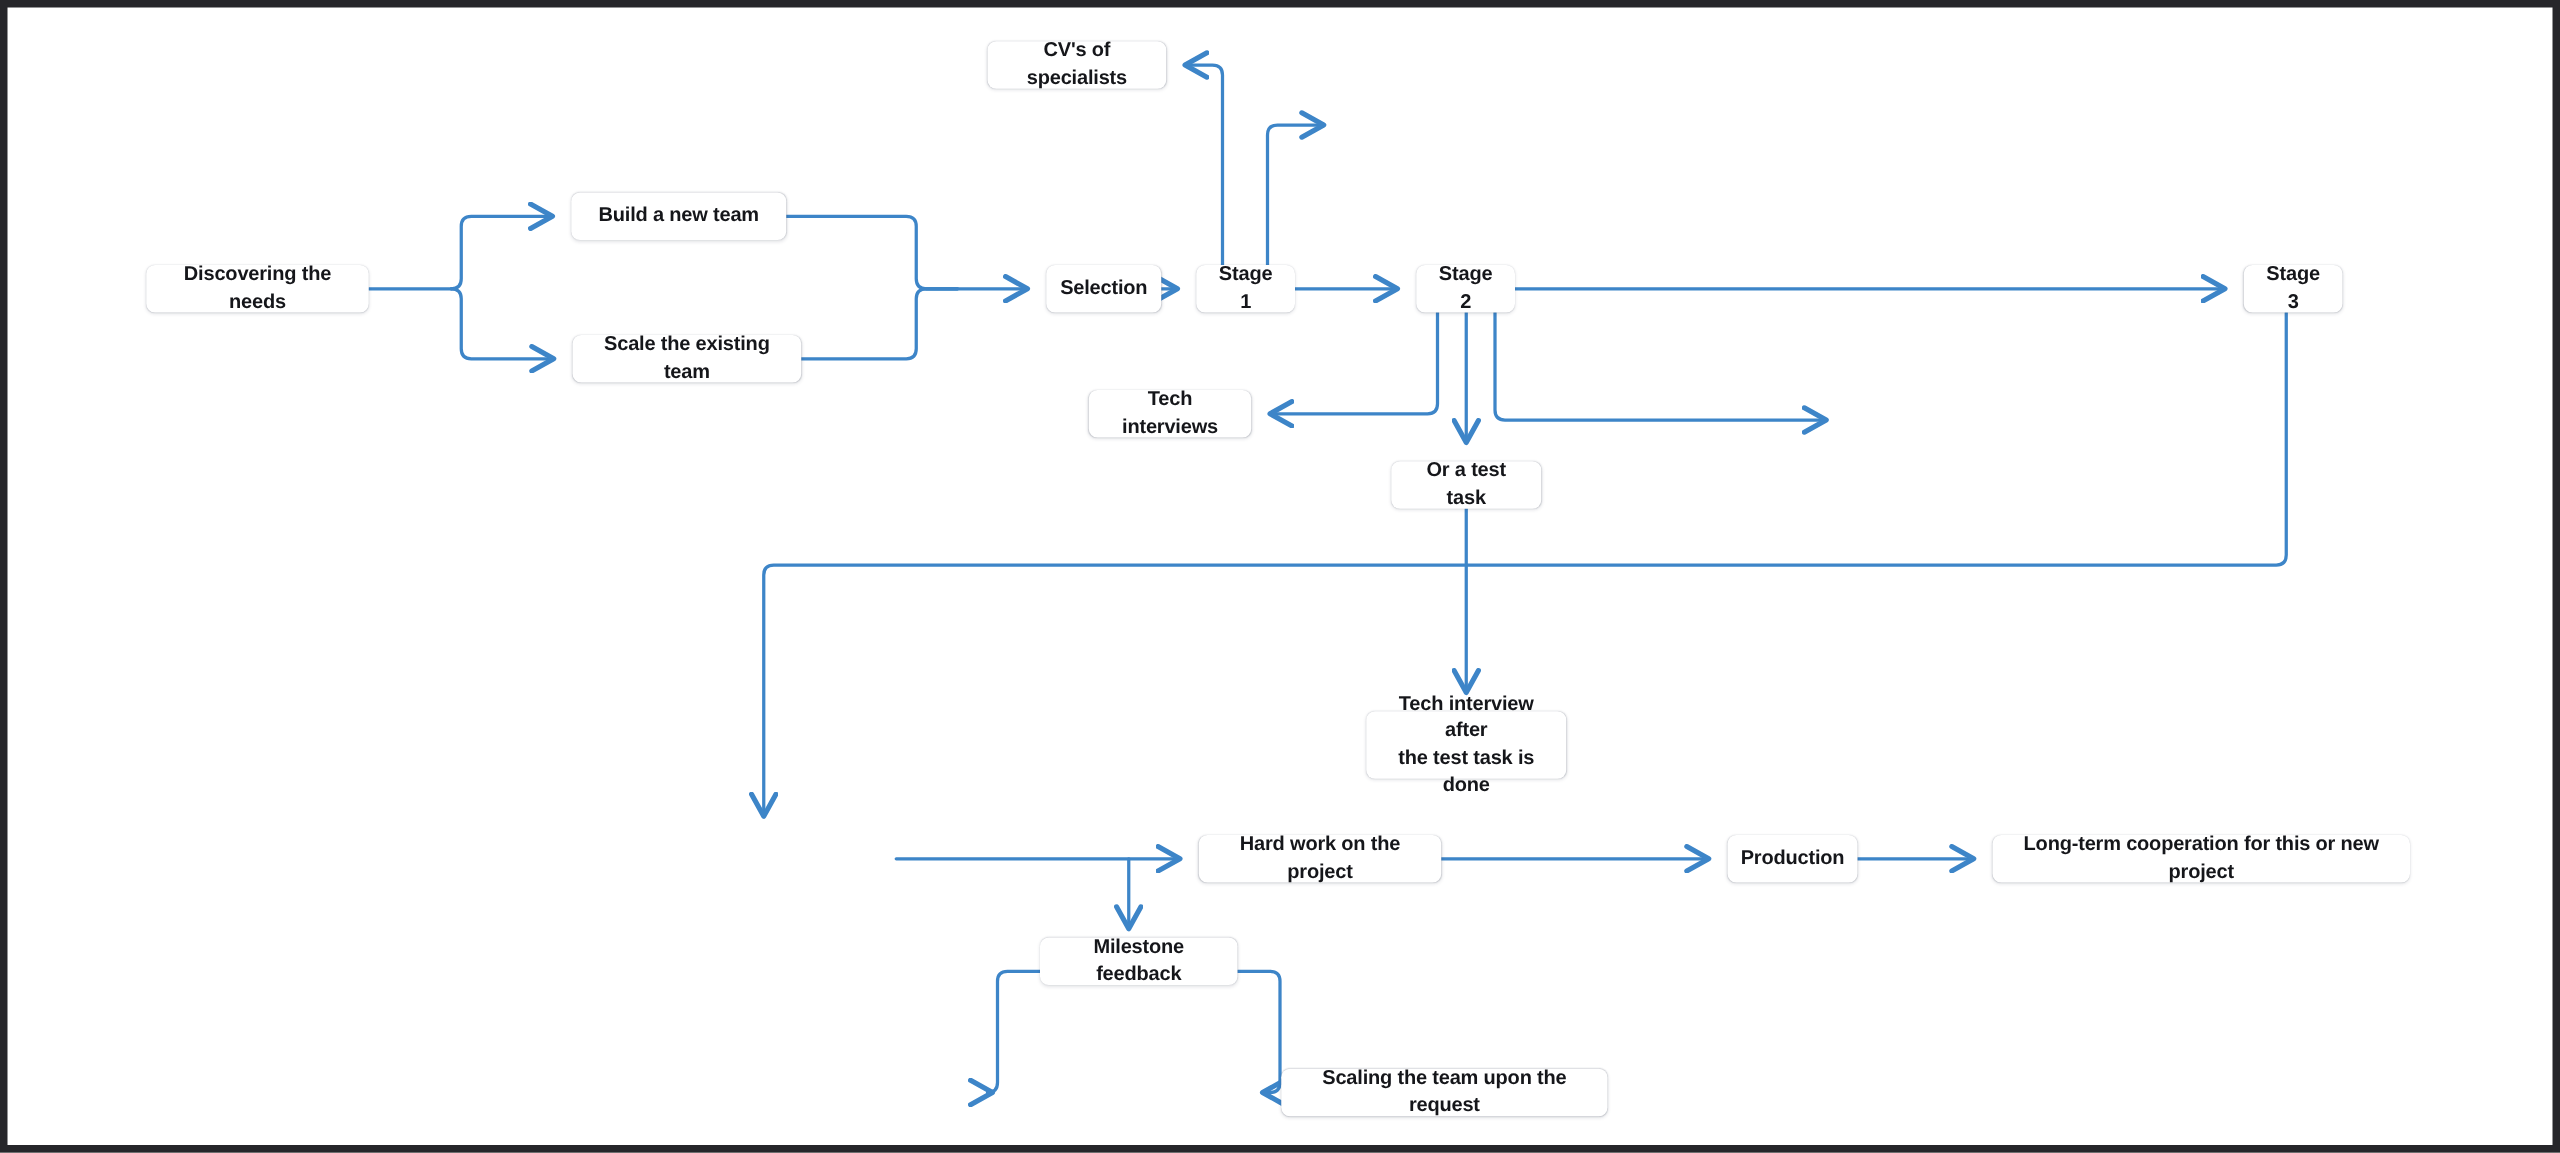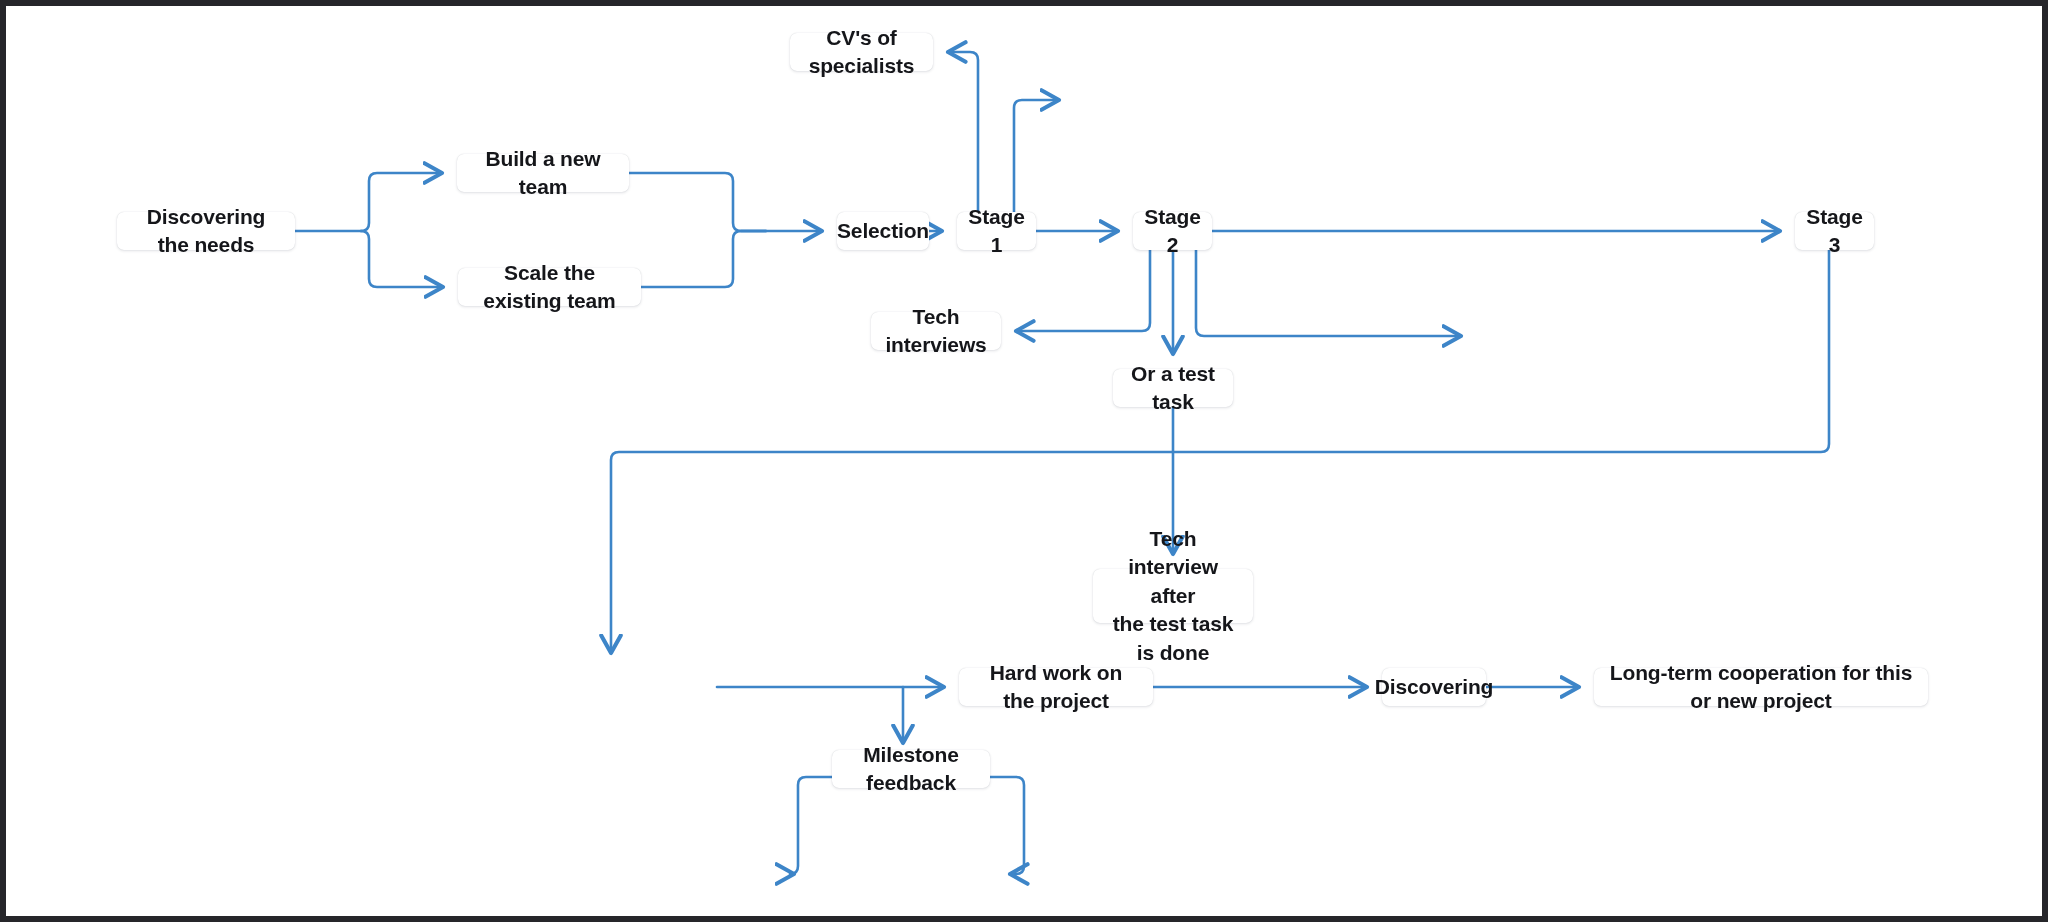--- a/index.html
+++ b/index.html
@@ -27,21 +27,21 @@
     position: absolute;
     background: #ffffff;
     border-radius: 7px;
     box-shadow: 0 1px 3px rgba(30,40,60,0.13), 0 0 1px rgba(30,40,60,0.18);
     display: flex;
     align-items: center;
     justify-content: center;
     text-align: center;
     color: #15161a;
     font-weight: bold;
-    font-size: 21px;
+    font-size: 16px;
     letter-spacing: -0.15px;
     line-height: 1.35;
     padding: 0 13px;
     box-sizing: border-box;
     z-index: 2;
     white-space: pre-line;
   }
 </style>
 </head>
 <body>
@@ -108,17 +108,18 @@
   <div class="node" style="left: 831px; top: 206px; width: 92px; height: 38px;">Selection</div>
   <div class="node" style="left: 951px; top: 206px; width: 79px; height: 38px;">Stage 1</div>
   <div class="node" style="left: 1127px; top: 206px; width: 79px; height: 38px;">Stage 2</div>
   <div class="node" style="left: 1789px; top: 206px; width: 79px; height: 38px;">Stage 3</div>
   <div class="node" style="left: 784px; top: 27px; width: 143px; height: 38px;">CV's of specialists</div>
   <div class="node" style="left: 865px; top: 306px; width: 130px; height: 38px;">Tech interviews</div>
   <div class="node" style="left: 1107px; top: 363px; width: 120px; height: 38px;">Or a test task</div>
   <div class="node" style="left: 1087px; top: 563px; width: 160px; height: 54px;">Tech interview after
 the test task is done</div>
   <div class="node" style="left: 953px; top: 662px; width: 194px; height: 38px;">Hard work on the project</div>
-  <div class="node" style="left: 1376px; top: 662px; width: 104px; height: 38px;">Discovering</div>
+  <div class="node" style="left: 1376px; top: 662px; width: 104px; height: 38px;">Production</div>
   <div class="node" style="left: 1588px; top: 662px; width: 334px; height: 38px;">Long-term cooperation for this or new project</div>
   <div class="node" style="left: 826px; top: 744px; width: 158px; height: 38px;">Milestone feedback</div>
+  <div class="node" style="left: 1019px; top: 849px; width: 261px; height: 38px;">Scaling the team upon the request</div>
 
 </div>
 
 </body></html>

